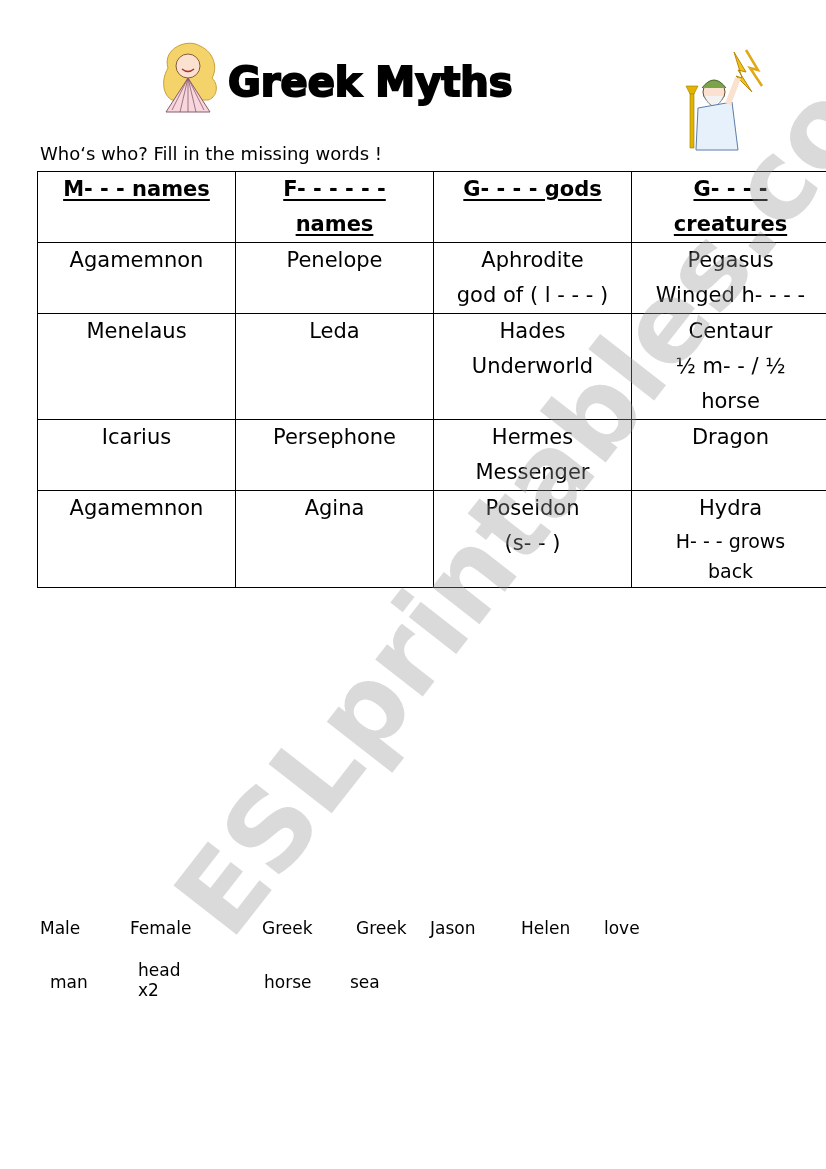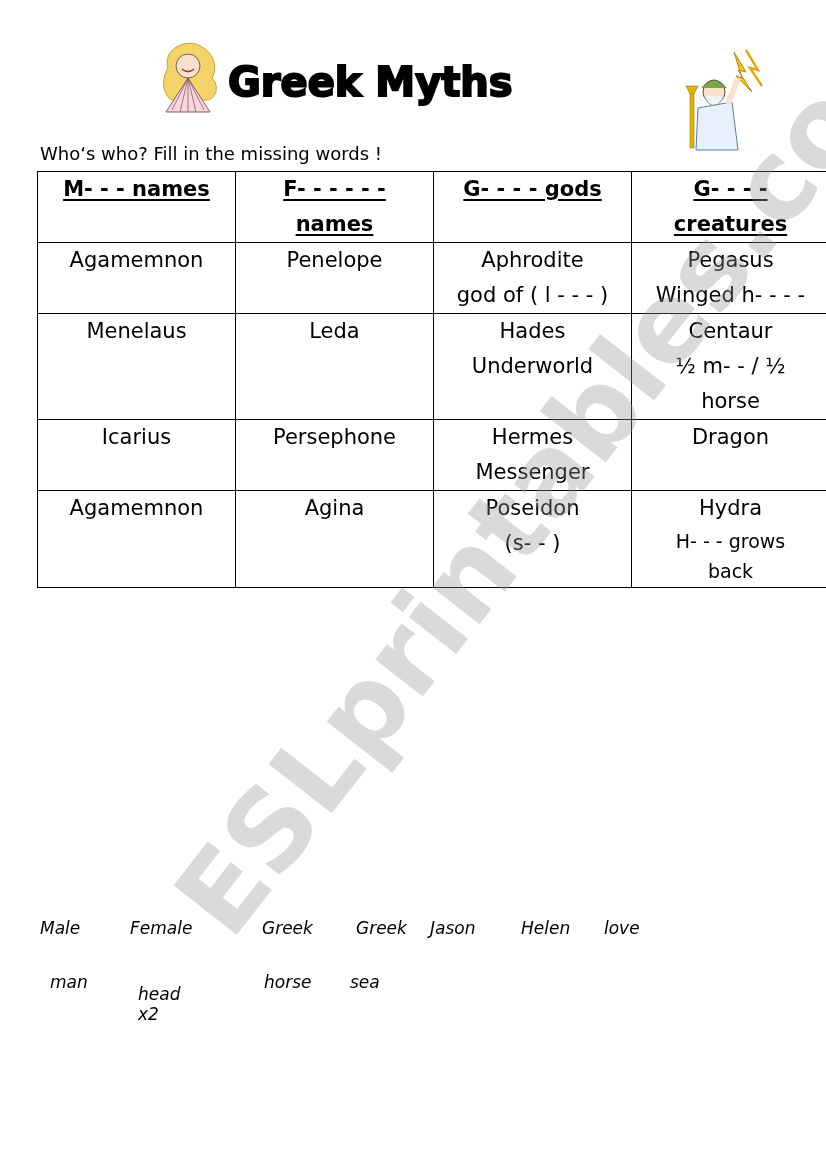--- a/index.html
+++ b/index.html
@@ -14,21 +14,21 @@
 
   table.grid { position: absolute; left: 37px; top: 171px; border-collapse: collapse; table-layout: fixed; width: 779px; }
   table.grid td { border: 1.5px solid #000; text-align: center; vertical-align: top; font-size: 21px; line-height: 35px; padding: 0 2px; }
   table.grid td.col { width: 193px; }
   .head { font-weight: bold; text-decoration: underline; text-decoration-thickness: 2px; text-underline-offset: 3px; }
   .small { font-size: 19px; line-height: 30px; }
   .line { display: block; white-space: nowrap; }
   .bold { font-weight: bold; }
 
   .wordbank { position: absolute; left: 0; top: 0; }
-  .word { position: absolute; font-style: italic; font-size: 17px; }
+  .word { position: absolute; font-size: 17px; }
 
   .watermark { position: absolute; left: 100px; top: 520px; font-size: 110px; font-weight: 900; color: rgba(150,150,150,0.35); transform: rotate(-52deg); transform-origin: left top; white-space: nowrap; pointer-events: none; left: 150px; top: 880px; }
 </style>
 </head>
 <body>
 
 <div class="header">
   <div class="img-left">
     <svg width="64" height="80" viewBox="0 0 64 80">
       <path d="M10 30 C4 10, 30 0, 42 8 C56 14, 60 30, 54 40 C62 48, 58 60, 50 62 L14 62 C6 58, 2 44, 10 30Z" fill="#f4d36a" stroke="#c9a035" stroke-width="1"></path>
@@ -153,18 +153,18 @@
 <div class="wordbank">
   <span class="word" style="left:40px; top:918px">Male</span>
   <span class="word" style="left:130px; top:918px">Female</span>
   <span class="word" style="left:262px; top:918px">Greek</span>
   <span class="word" style="left:356px; top:918px">Greek</span>
   <span class="word" style="left:430px; top:918px">Jason</span>
   <span class="word" style="left:521px; top:918px">Helen</span>
   <span class="word" style="left:604px; top:918px">love</span>
 
   <span class="word" style="left:50px; top:972px">man</span>
-  <span class="word" style="left:138px; top:984px">head x2</span>
+  <span class="word" style="left:138px; top:960px">head x2</span>
   <span class="word" style="left:264px; top:972px">horse</span>
   <span class="word" style="left:350px; top:972px">sea</span>
 </div>
 
 <div class="watermark">ESLprintables.com</div>
 
 </body></html>

